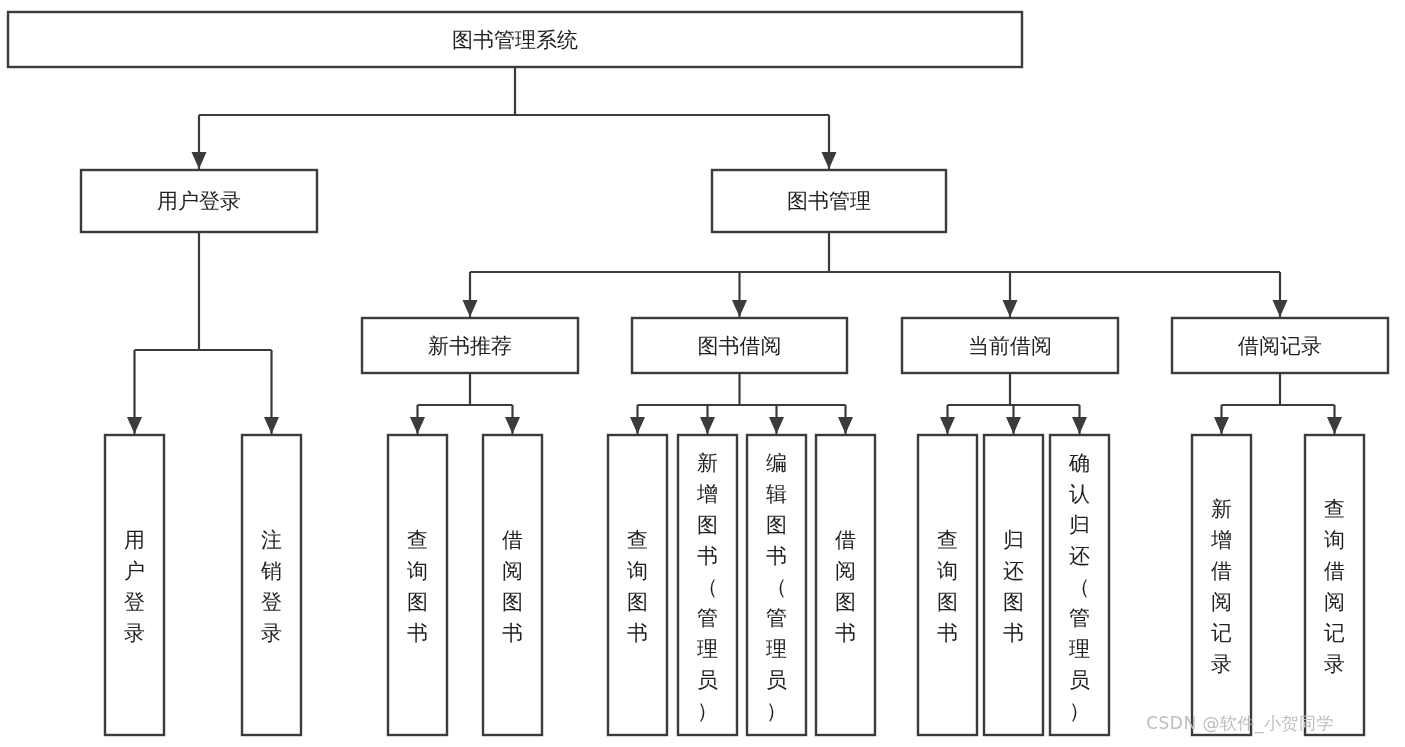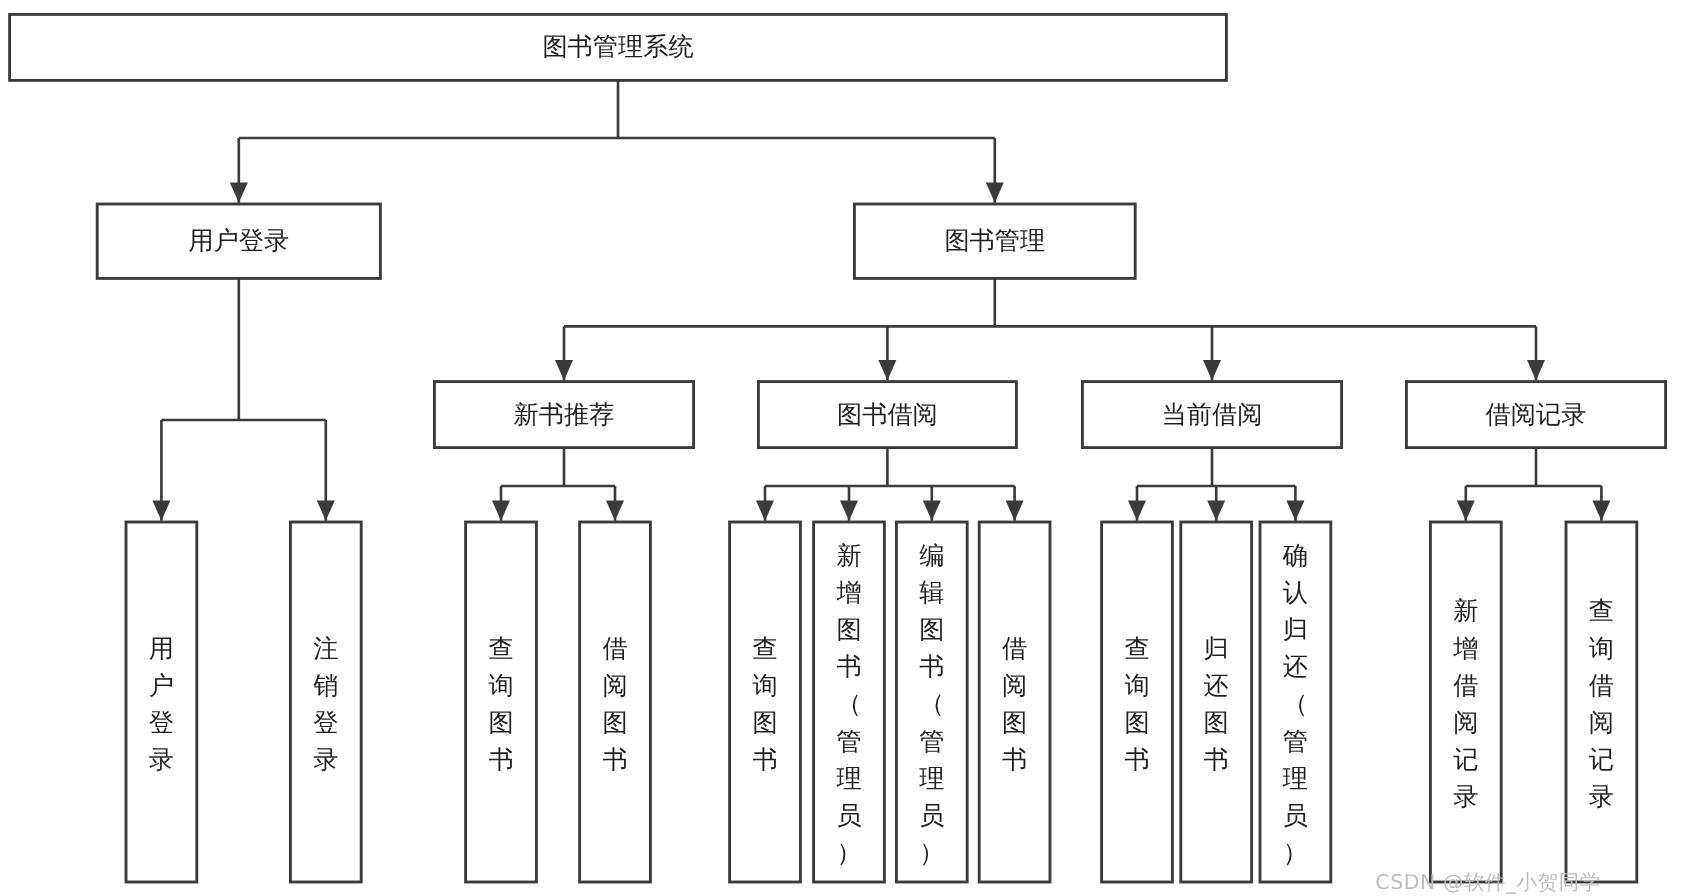--- a/index.html
+++ b/index.html
@@ -51,21 +51,21 @@
   }
   .node-label-vertical {
     fill: #1f1f1f;
     font-family: "DejaVu Sans", "Liberation Sans", sans-serif;
     font-size: 21px;
     text-anchor: middle;
   }
   .watermark {
     position: absolute;
     right: 12px;
-    bottom: 0;
+    bottom: 12px;
     font-family: "DejaVu Sans", "Liberation Sans", sans-serif;
     font-size: 17px;
     color: #bdbdbd;
     letter-spacing: 0.5px;
     white-space: nowrap;
     user-select: none;
   }
 </style>
 </head>
 <body>

